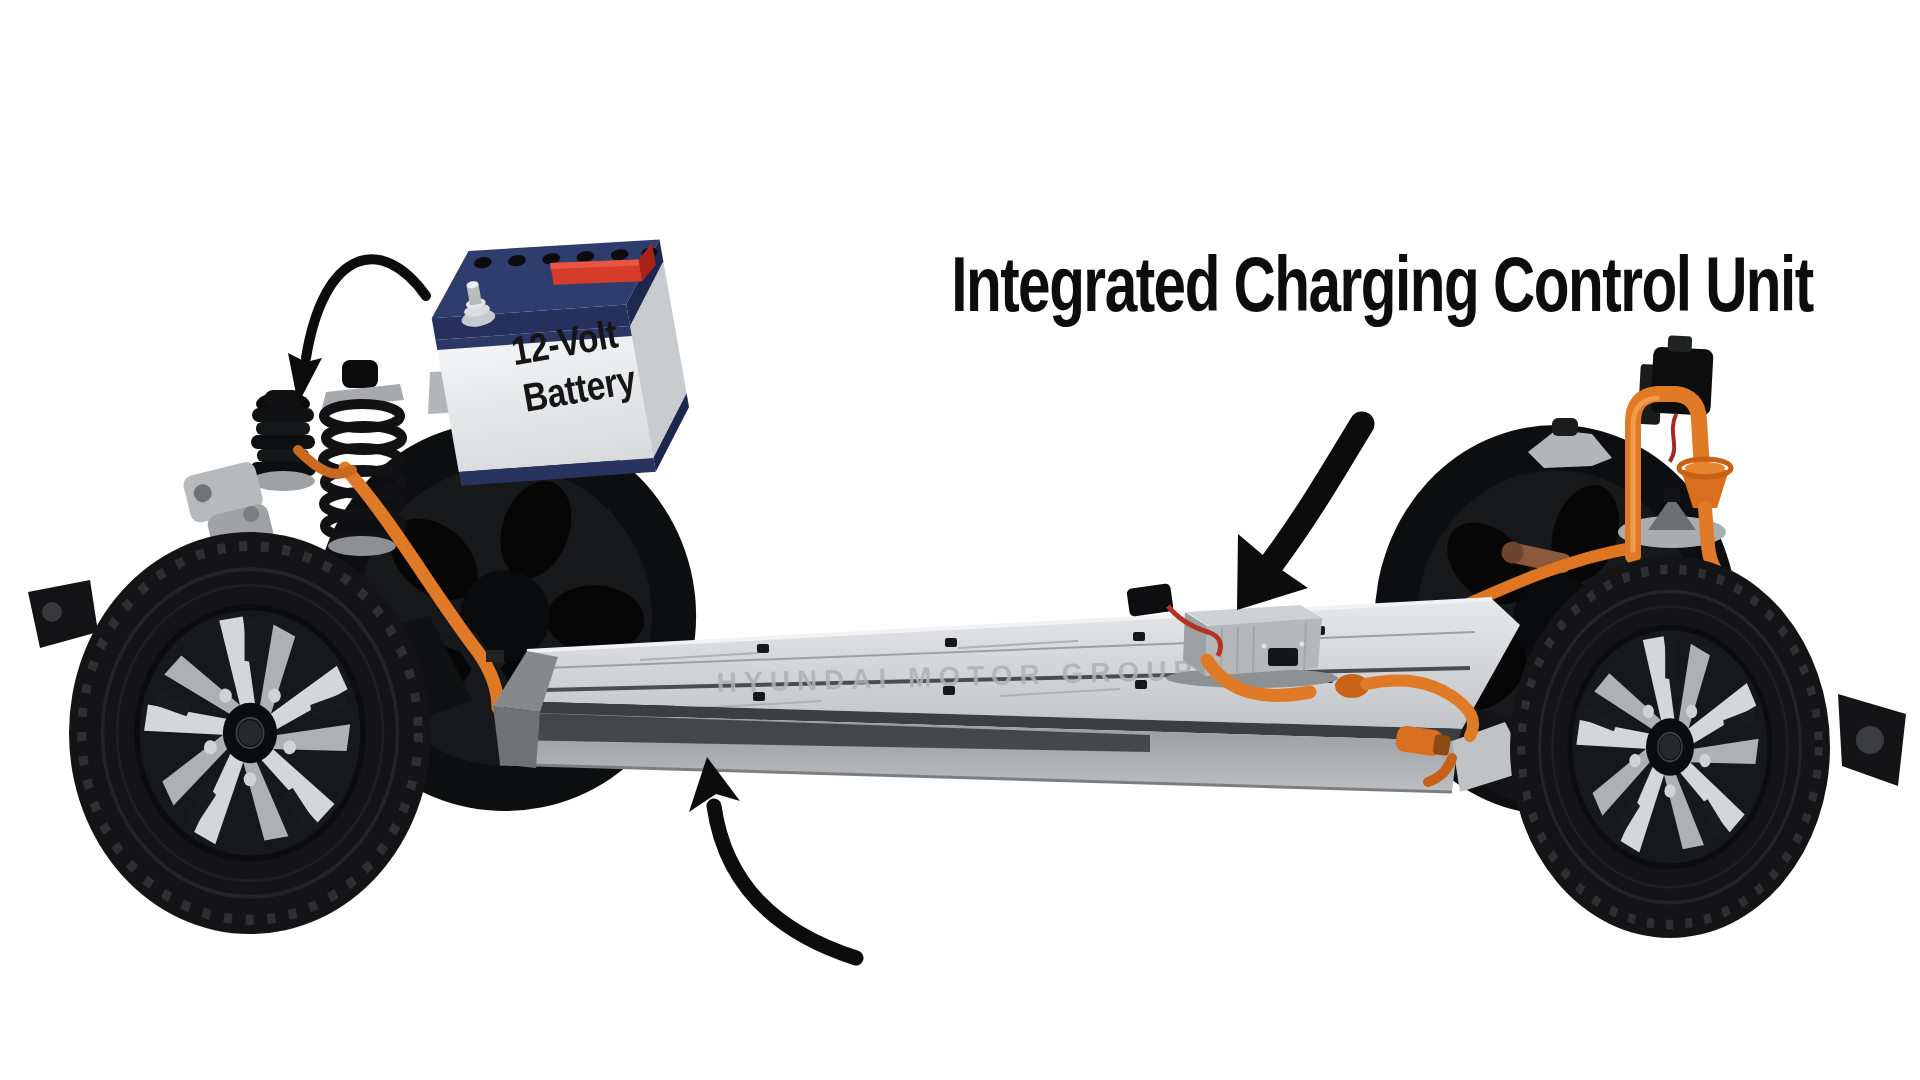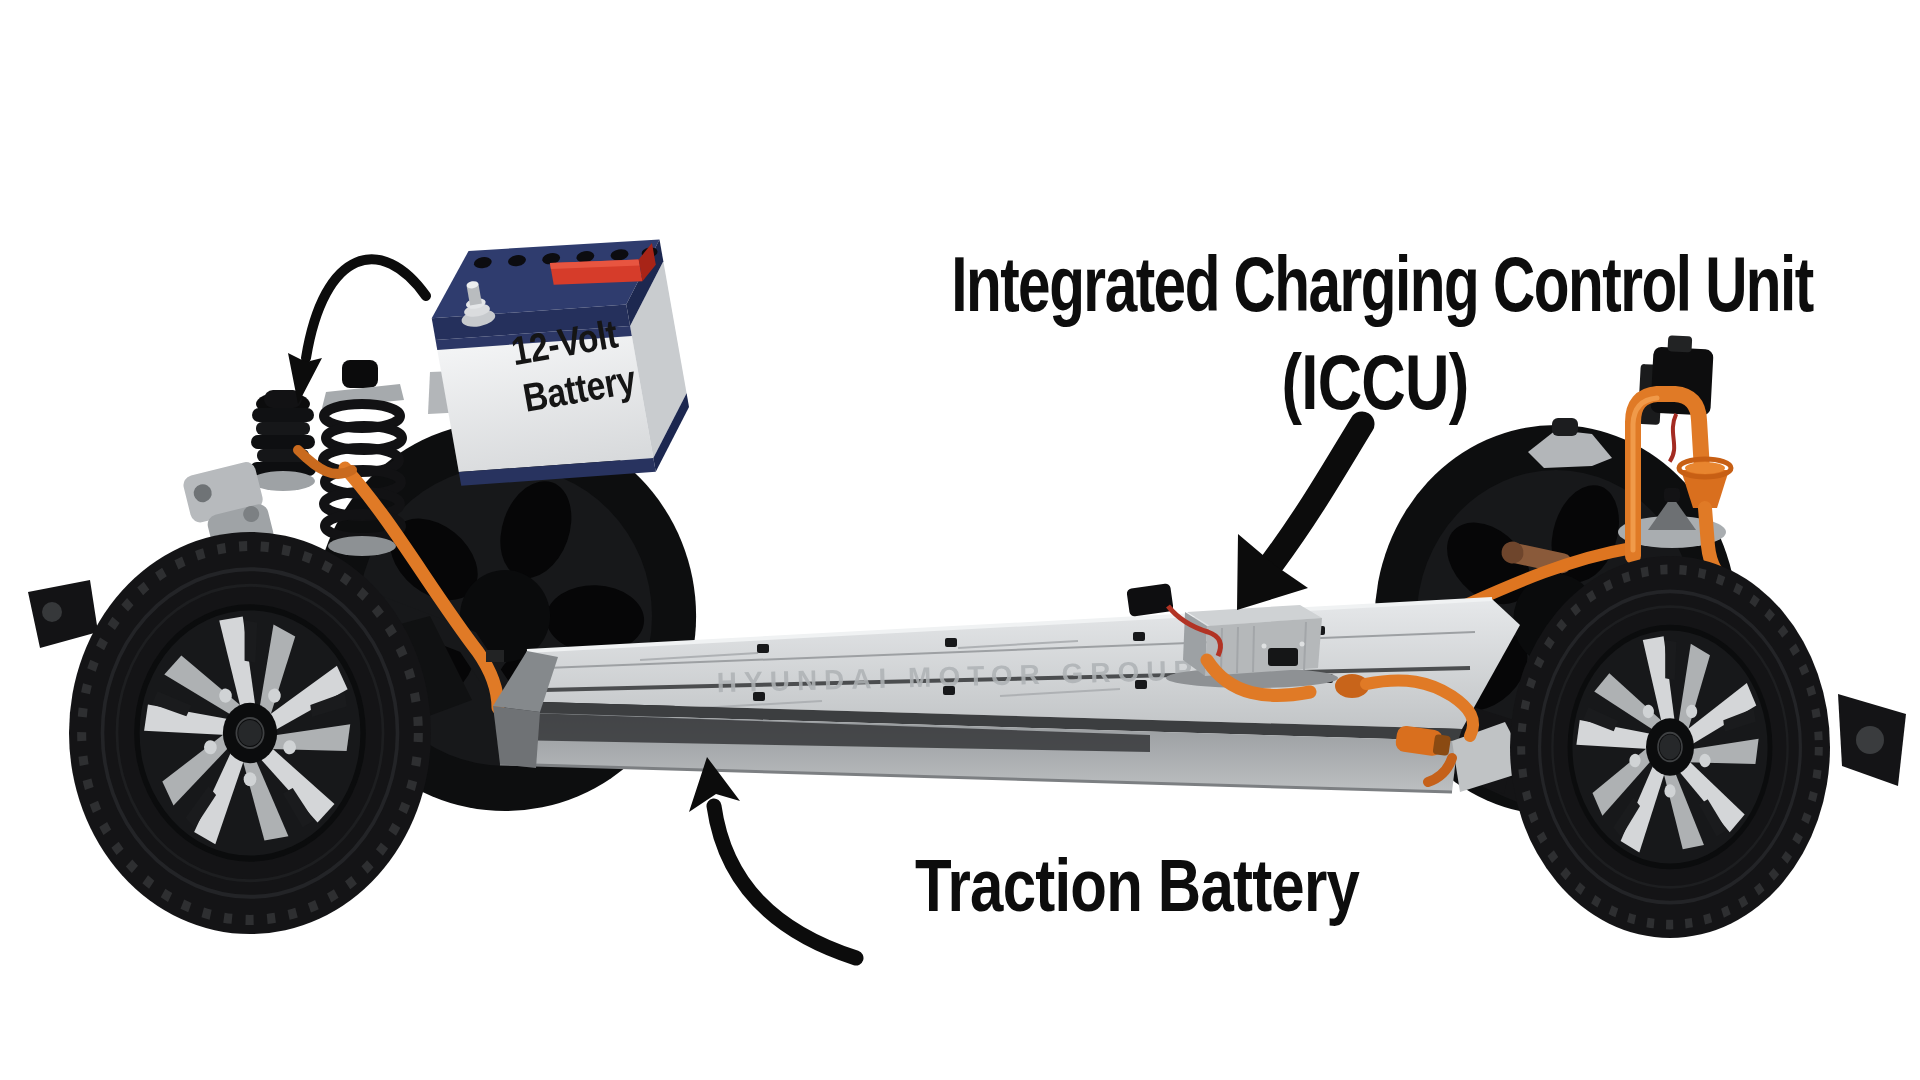--- a/index.html
+++ b/index.html
@@ -328,26 +328,20 @@
   </g>
   <g>
     <path d="M 856 958 C 775 932 725 884 714 806" fill="none" stroke="#0c0c0c" stroke-width="15" stroke-linecap="round"></path>
     <polygon points="707,757 740,801 716,794 689,812" fill="#0c0c0c"></polygon>
   </g>
 </svg>
 
 <div class="lbl title1 centered">
   <span class="cond">Integrated Charging Control Unit</span>
 </div>
-<div class="lbl title2 centered">
-  <span class="cond">(ICCU)</span>
-</div>
-<div class="lbl traction centered">
-  <span class="cond">Traction Battery</span>
-</div>
 <div class="batt-label">
   <div>
     <span class="cond">12-Volt</span>
   </div>
   <div class="batt-line2">
     <span class="cond">Battery</span>
   </div>
 </div>
 
 </div>

